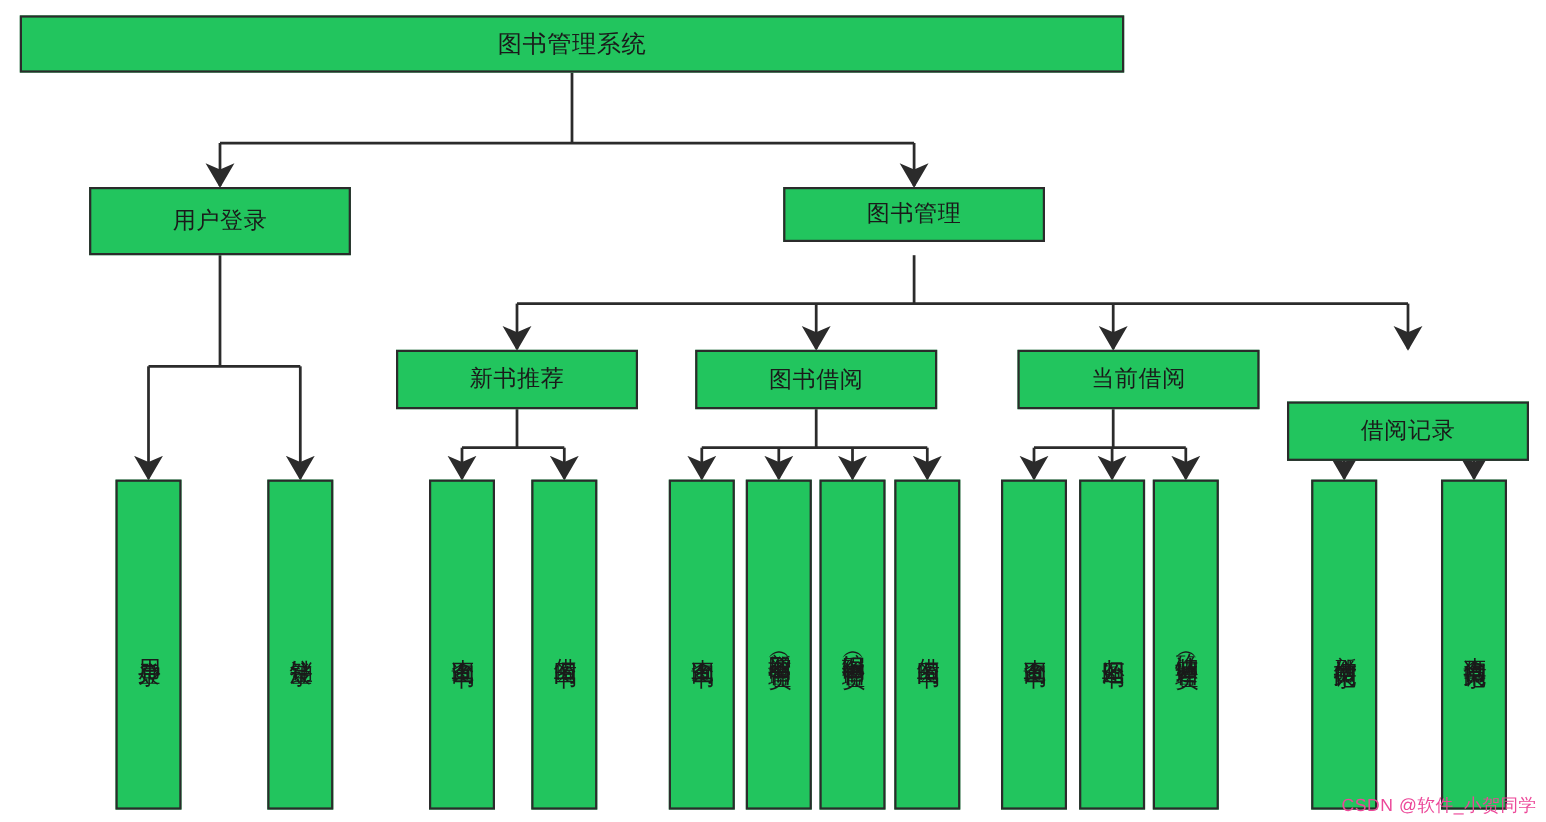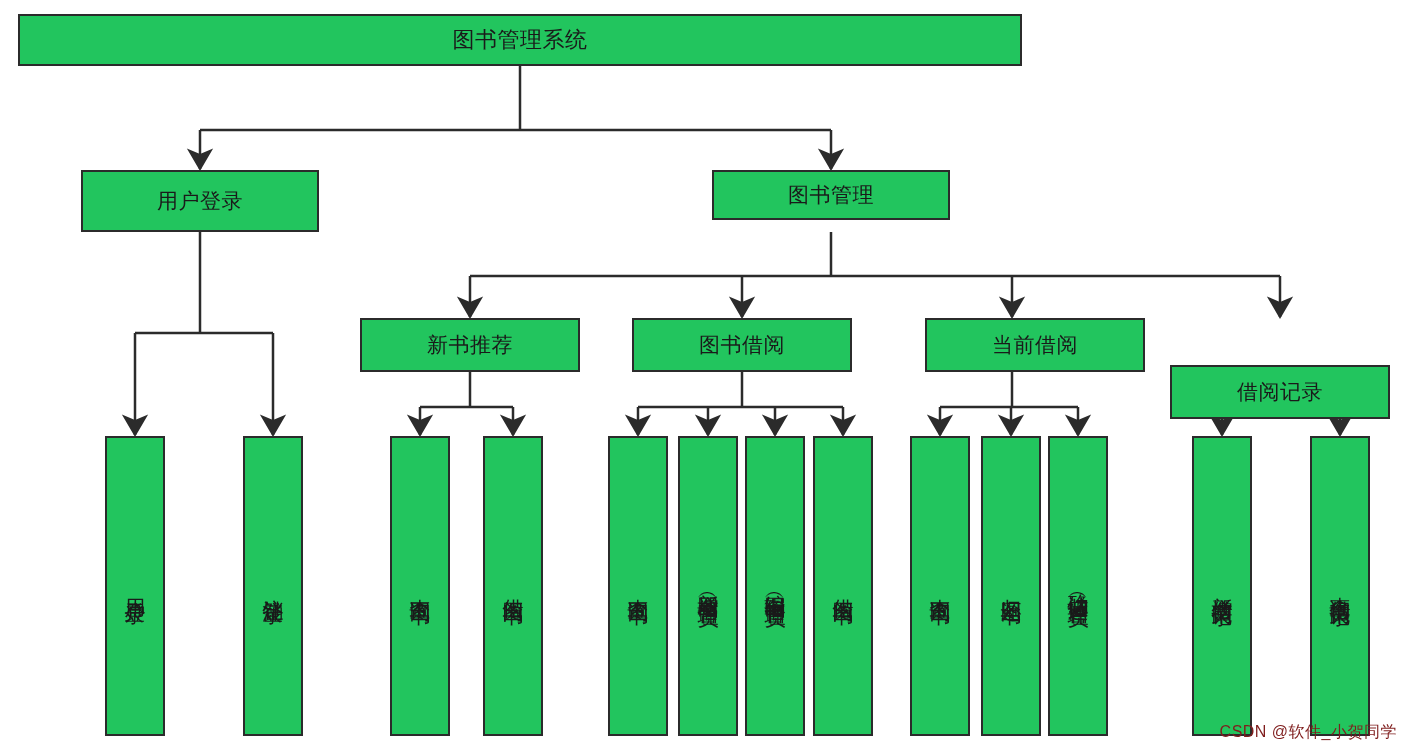--- a/index.html
+++ b/index.html
@@ -58,21 +58,21 @@
     line-height: 1.05;
     letter-spacing: 2px;
     white-space: nowrap;
     max-height: 292px;
   }
   .watermark {
     position: absolute;
     right: 8px;
     bottom: 4px;
     font-size: 16px;
-    color: #7f1d1d;
+    color: #ec4899;
     letter-spacing: 0.5px;
     white-space: nowrap;
   }
 </style>
 </head>
 <body>
 
 <div id="canvas">
   <svg id="wires" viewBox="0 0 1405 747" width="1405" height="747">
     <defs>

